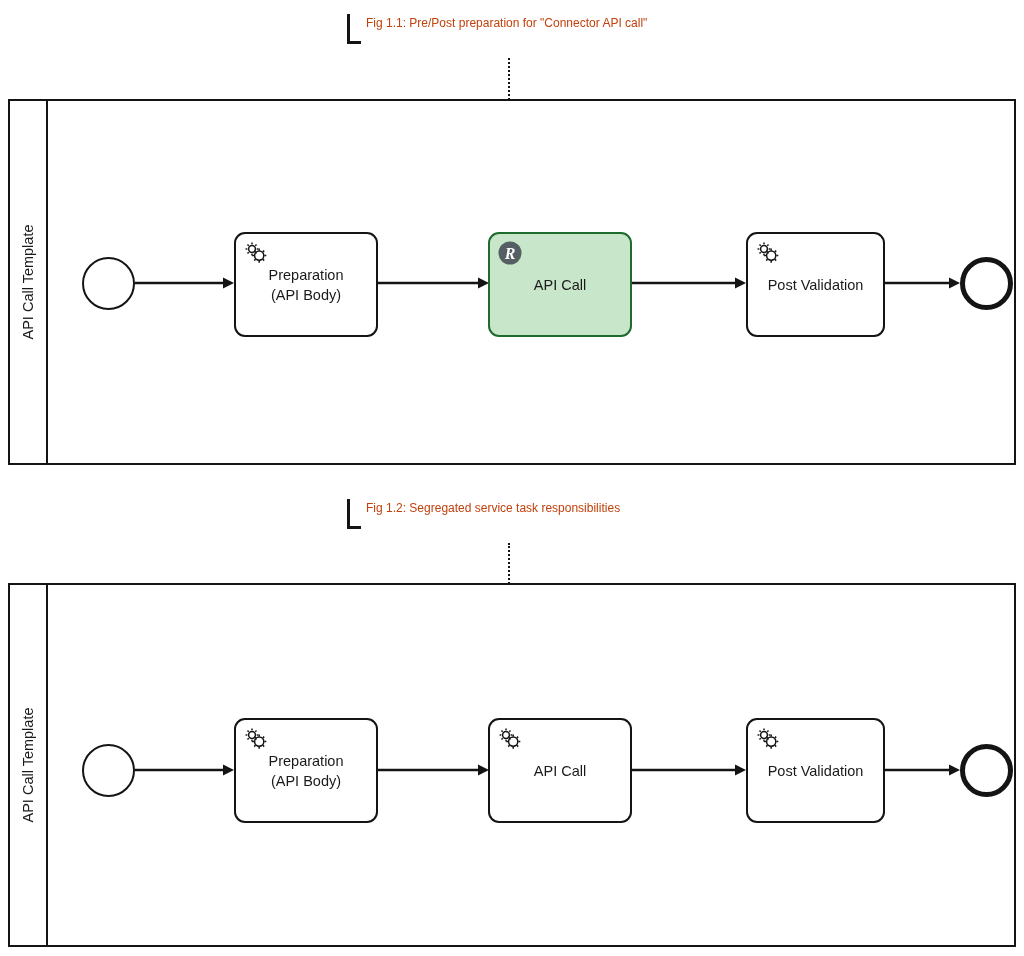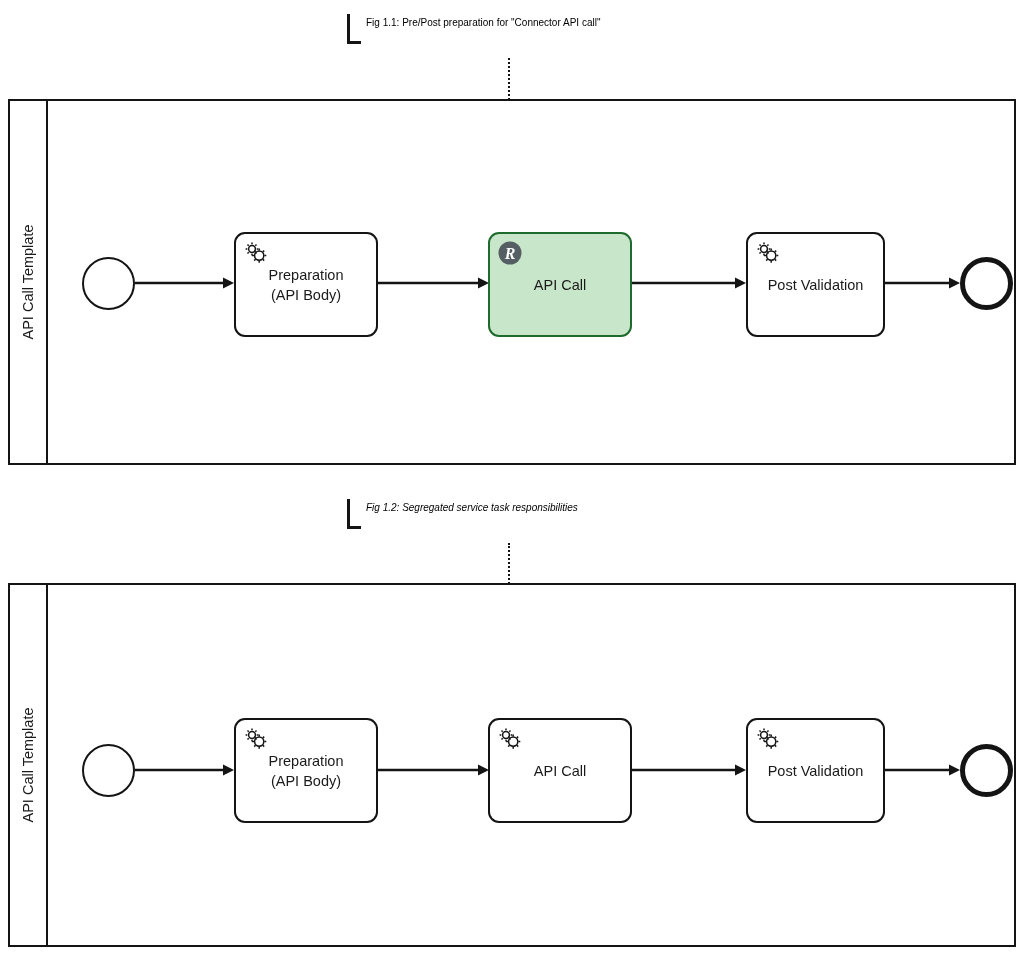--- a/index.html
+++ b/index.html
@@ -25,23 +25,23 @@
   }
   .caption-bracket {
     width: 14px;
     height: 30px;
     border-left: 3px solid #141414;
     border-bottom: 3px solid #141414;
     margin-top: 2px;
     box-sizing: border-box;
   }
   .caption-text {
-    font-size: 10px;
+    font-size: 12px;
     line-height: 20px;
-    color: #000000;
+    color: #c2410c;
     white-space: nowrap;
     margin-left: 5px;
     margin-top: 1px;
   }
   .caption-dotline {
     position: absolute;
     width: 0;
     border-left: 2px dotted #141414;
   }
 
@@ -215,21 +215,21 @@
       </div>
 
       <div class="event end" style="left:912px; top:156px; width:53px; height:53px;"></div>
 
     </div>
   </div>
 </div>
 
 <div class="figure-block">
 
-  <div class="caption-wrap" style="left:347px; top:497px;font-style:italic;">
+  <div class="caption-wrap" style="left:347px; top:497px;">
     <div class="caption-bracket"></div>
     <div class="caption-text">Fig 1.2: Segregated service task responsibilities</div>
   </div>
   <div class="caption-dotline" style="left:508px; top:543px; height:41px;"></div>
 
   <div class="pool" style="left:8px; top:583px; width:1008px; height:364px;">
     <div class="lane-header">
       <div class="lane-label">API Call Template</div>
     </div>
     <div class="lane-body">

